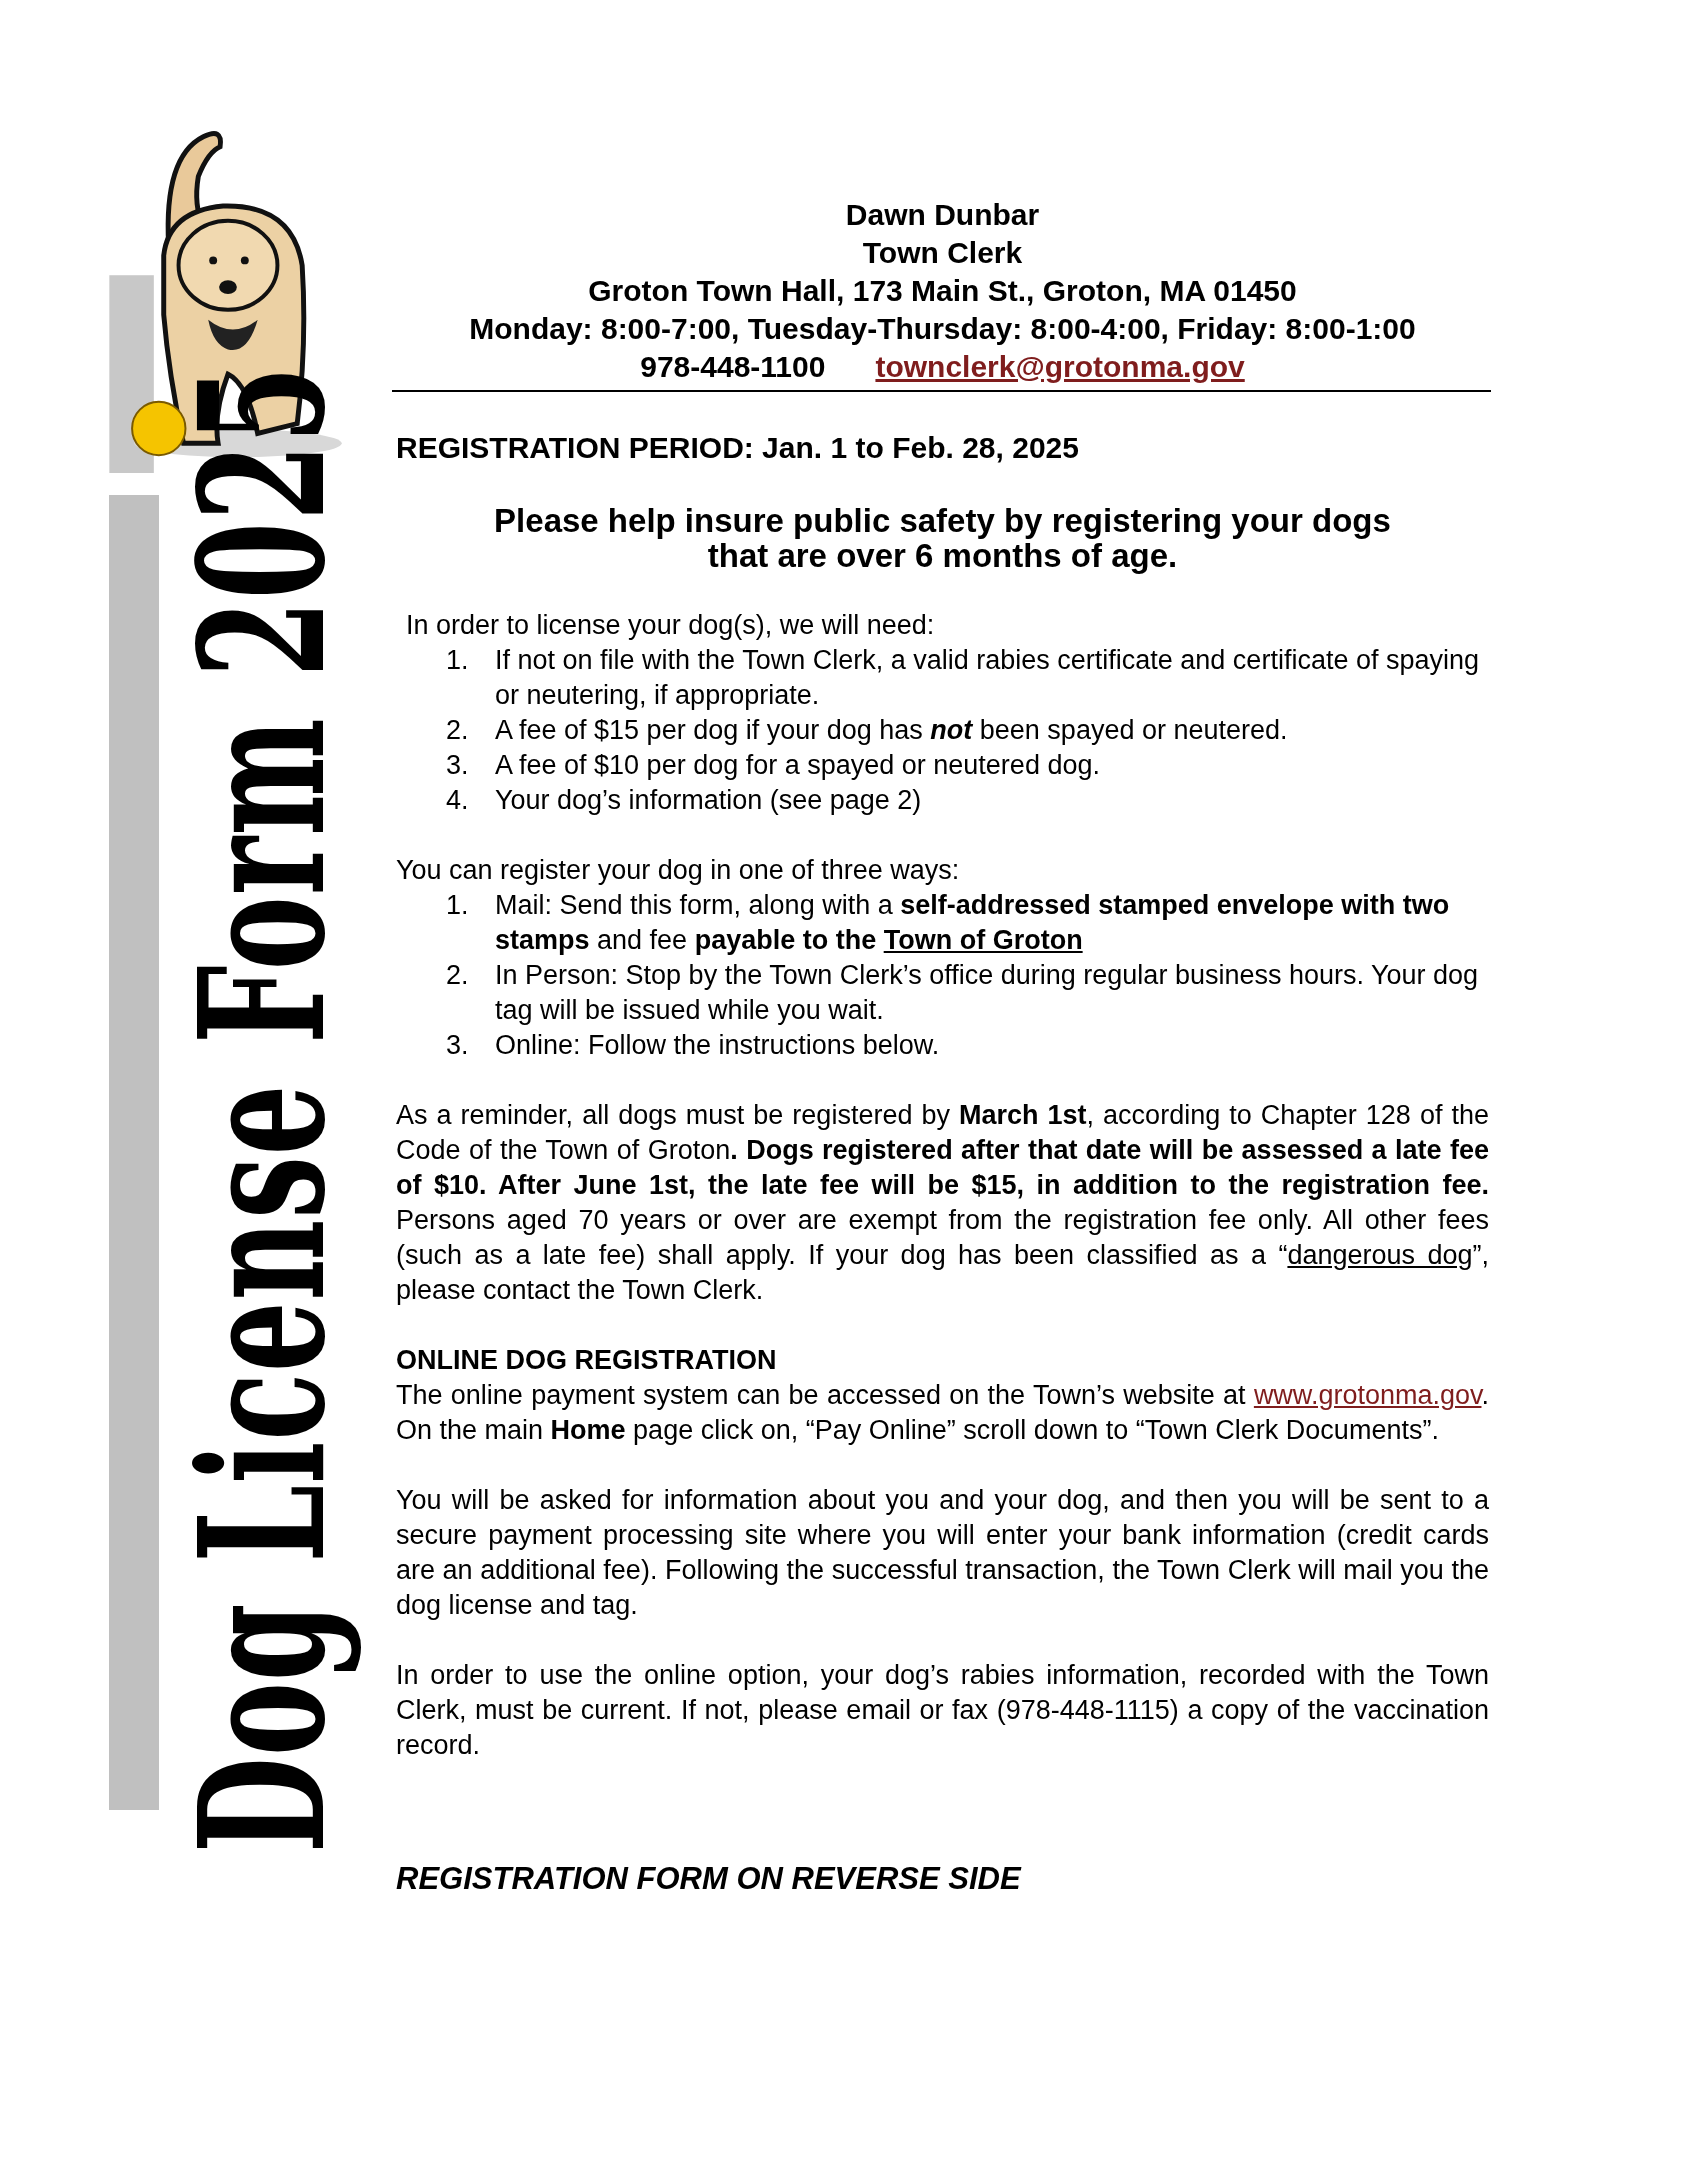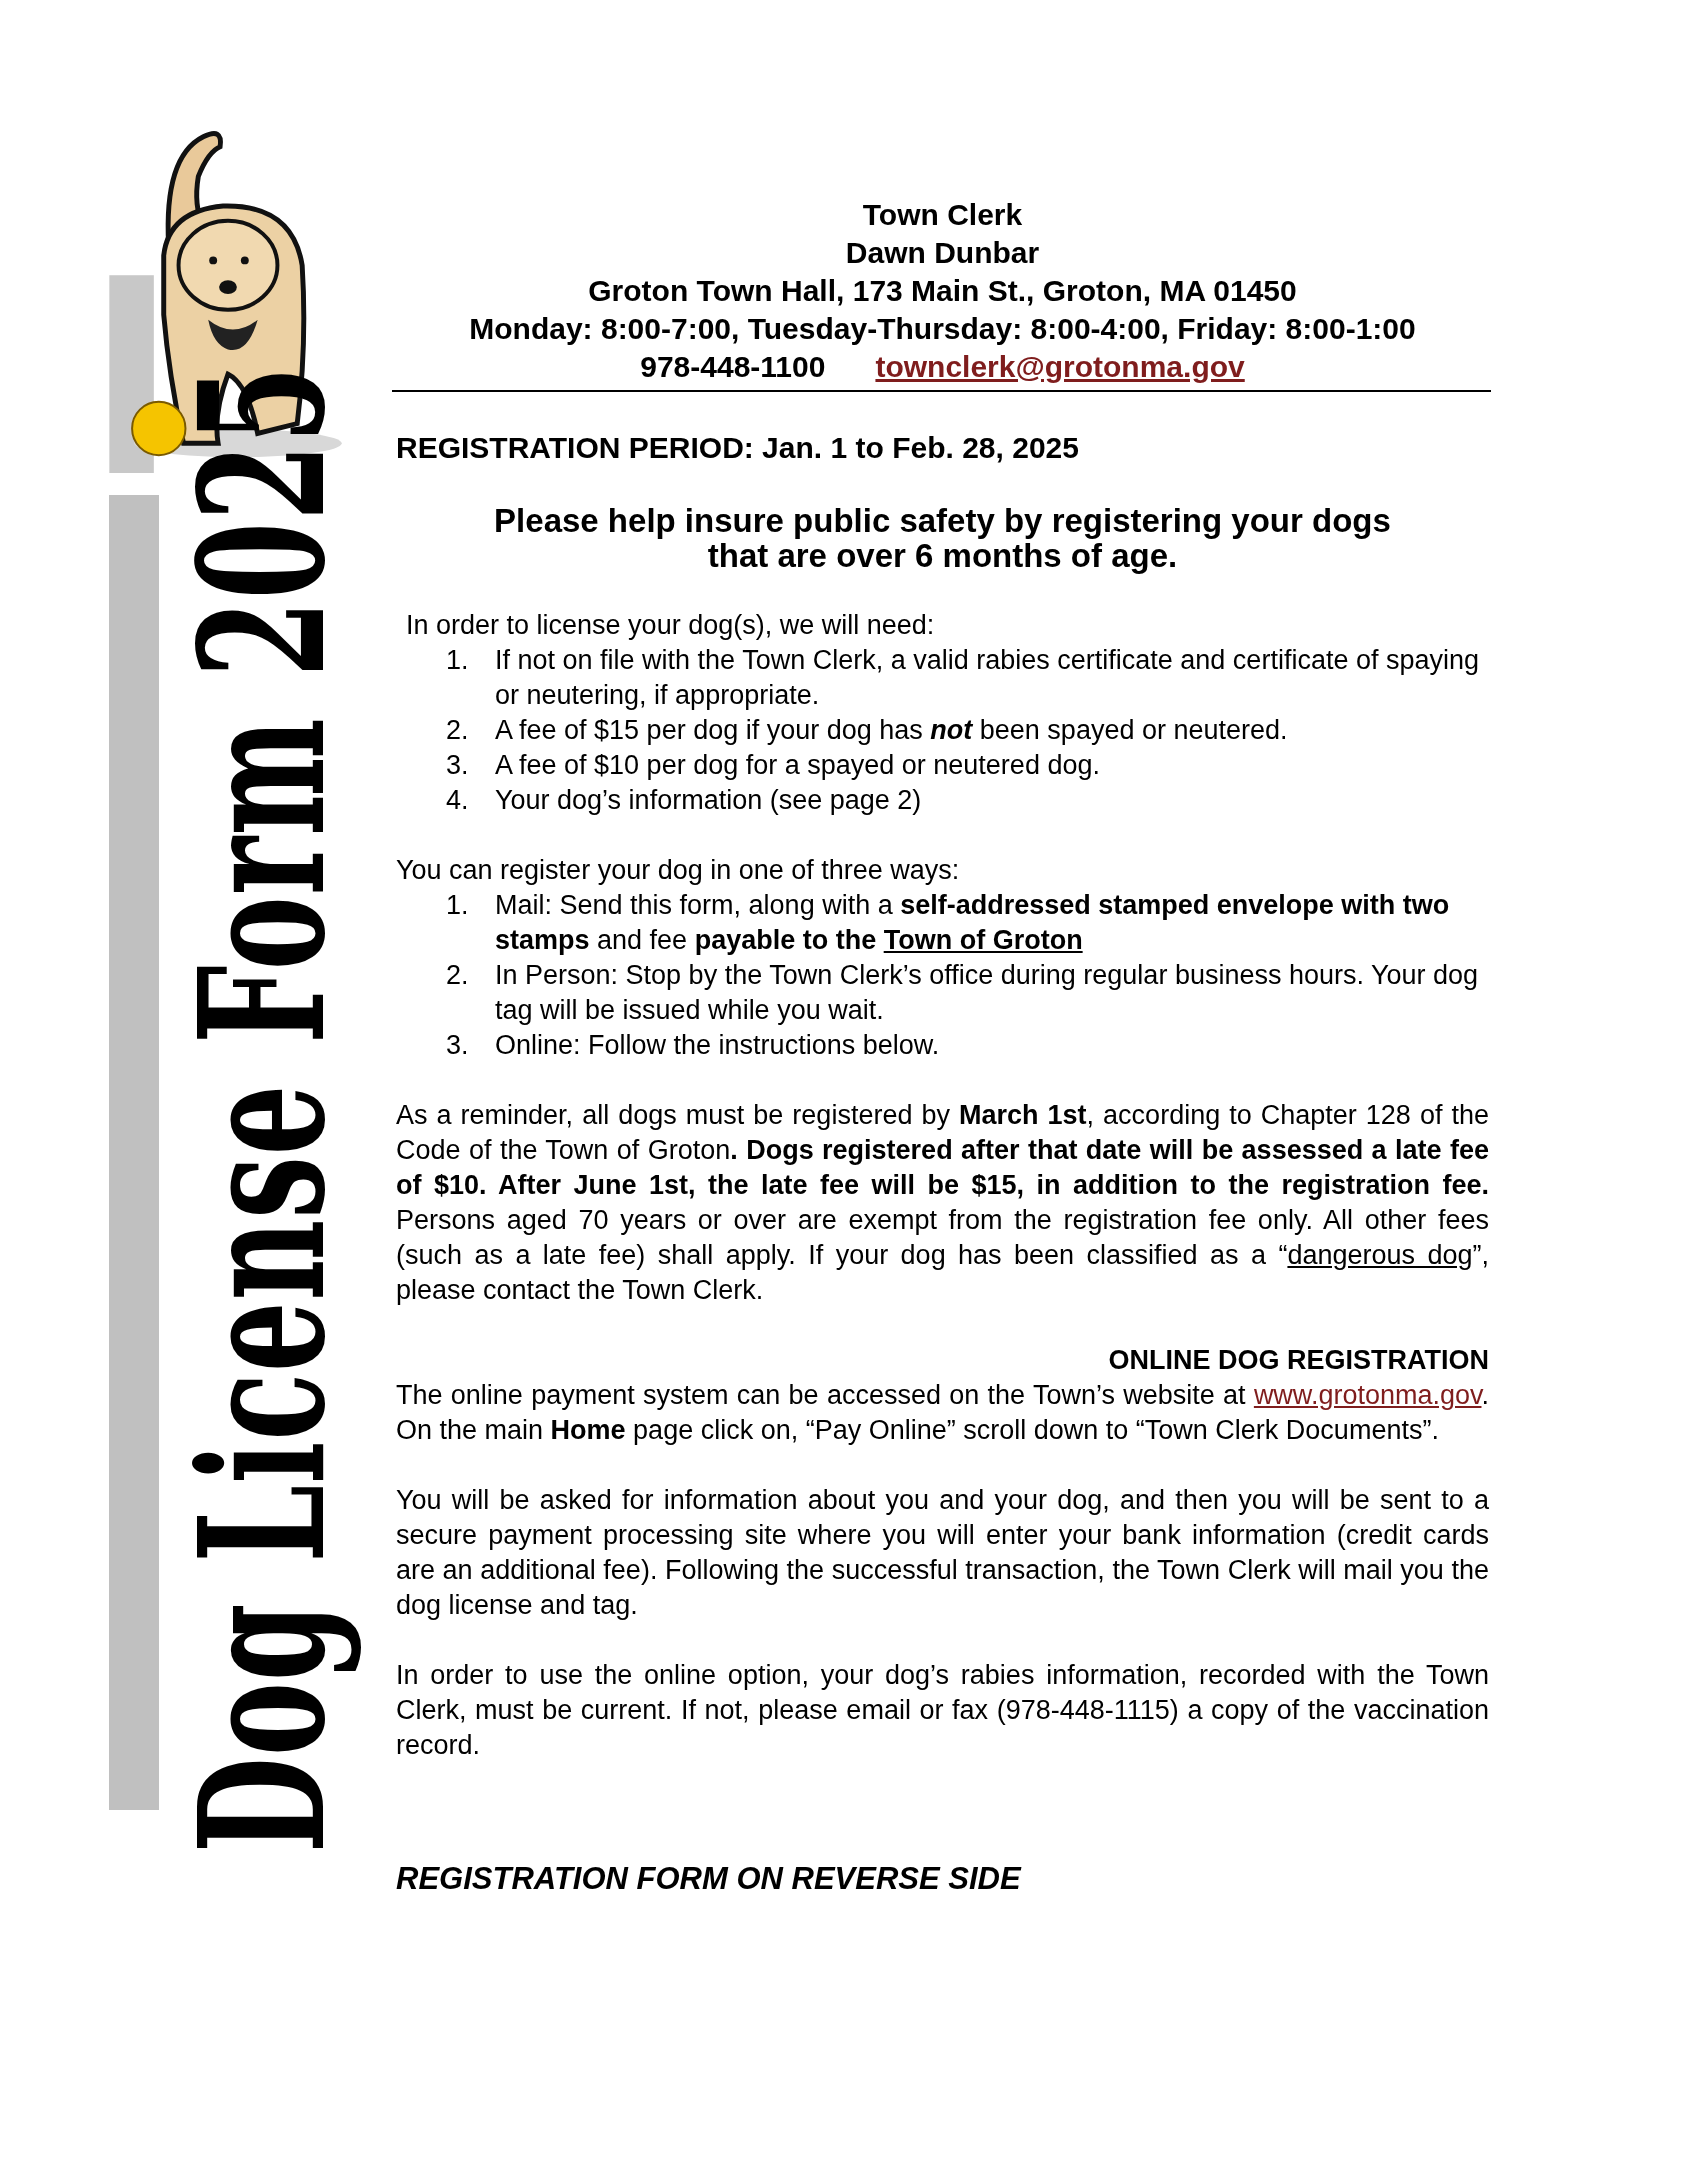--- a/index.html
+++ b/index.html
@@ -7,21 +7,21 @@
          font-family: "Liberation Sans", sans-serif; color: #000; }
   .abs { position: absolute; }
   .pup { left: 109px; top: 117px; width: 238px; height: 356px; }
   .sidebar-bar { left: 109px; top: 495px; width: 50px; height: 1315px; background: #c0c0c0; }
   .vtitle { left: 149px; top: 485px; width: 228px; height: 1247px; }
   .vtitle span { position: absolute; left: 50%; top: 50%;
     transform: translate(-50%, -50%) rotate(-90deg) scaleY(1.55);
     white-space: nowrap; font-family: "DejaVu Serif", serif; font-weight: bold;
     font-size: 111px; letter-spacing: 1px; line-height: 1; }
   .content { left: 396px; top: 196px; width: 1093px; font-size: 27px; line-height: 35px; }
-  .center { text-align: right; }
+  .center { text-align: left; }
   .b { font-weight: bold; }
   .hdr { font-size: 30px; line-height: 38px; font-weight: bold; text-align: center; }
   .rule { height: 0; border-top: 2px solid #000; margin: 4px 0 0 -4px; width: 1099px; }
   a.link { color: #7f1d1d; text-decoration: underline; }
   .regp { font-size: 30px; font-weight: bold; margin-top: 38px; }
   .intro { font-weight: bold; text-align: center; margin-top: 38px; line-height: 35px; font-size: 33px; }
   .para { margin-top: 35px; }
   ol { margin: 0; padding: 0; list-style: none; }
   ol li { position: relative; padding-left: 99px; }
   ol li .num { position: absolute; left: 50px; top: 0; }
@@ -48,22 +48,22 @@
     <circle cx="50" cy="315" r="27" fill="#f5c400" stroke="#7a5a00" stroke-width="2"></circle>
   </svg>
 </div>
 <div class="abs sidebar-bar"></div>
 <div class="abs vtitle">
   <span>Dog License Form 2025</span>
 </div>
 
 <div class="abs content">
   <div>
+    <div class="hdr">Dawn Dunbar</div>
     <div class="hdr">Town Clerk</div>
-    <div class="hdr">Dawn Dunbar</div>
     <div class="hdr">Groton Town Hall, 173 Main St., Groton, MA 01450</div>
     <div class="hdr">Monday: 8:00-7:00, Tuesday-Thursday: 8:00-4:00, Friday: 8:00-1:00</div>
     <div class="hdr">
       <span>978-448-1100</span>&nbsp;&nbsp;&nbsp;&nbsp;&nbsp;
       <a class="link">townclerk@grotonma.gov</a>
     </div>
     <div class="rule"></div>
   </div>
 
   <div class="regp">REGISTRATION PERIOD:  Jan. 1 to Feb. 28, 2025</div>

